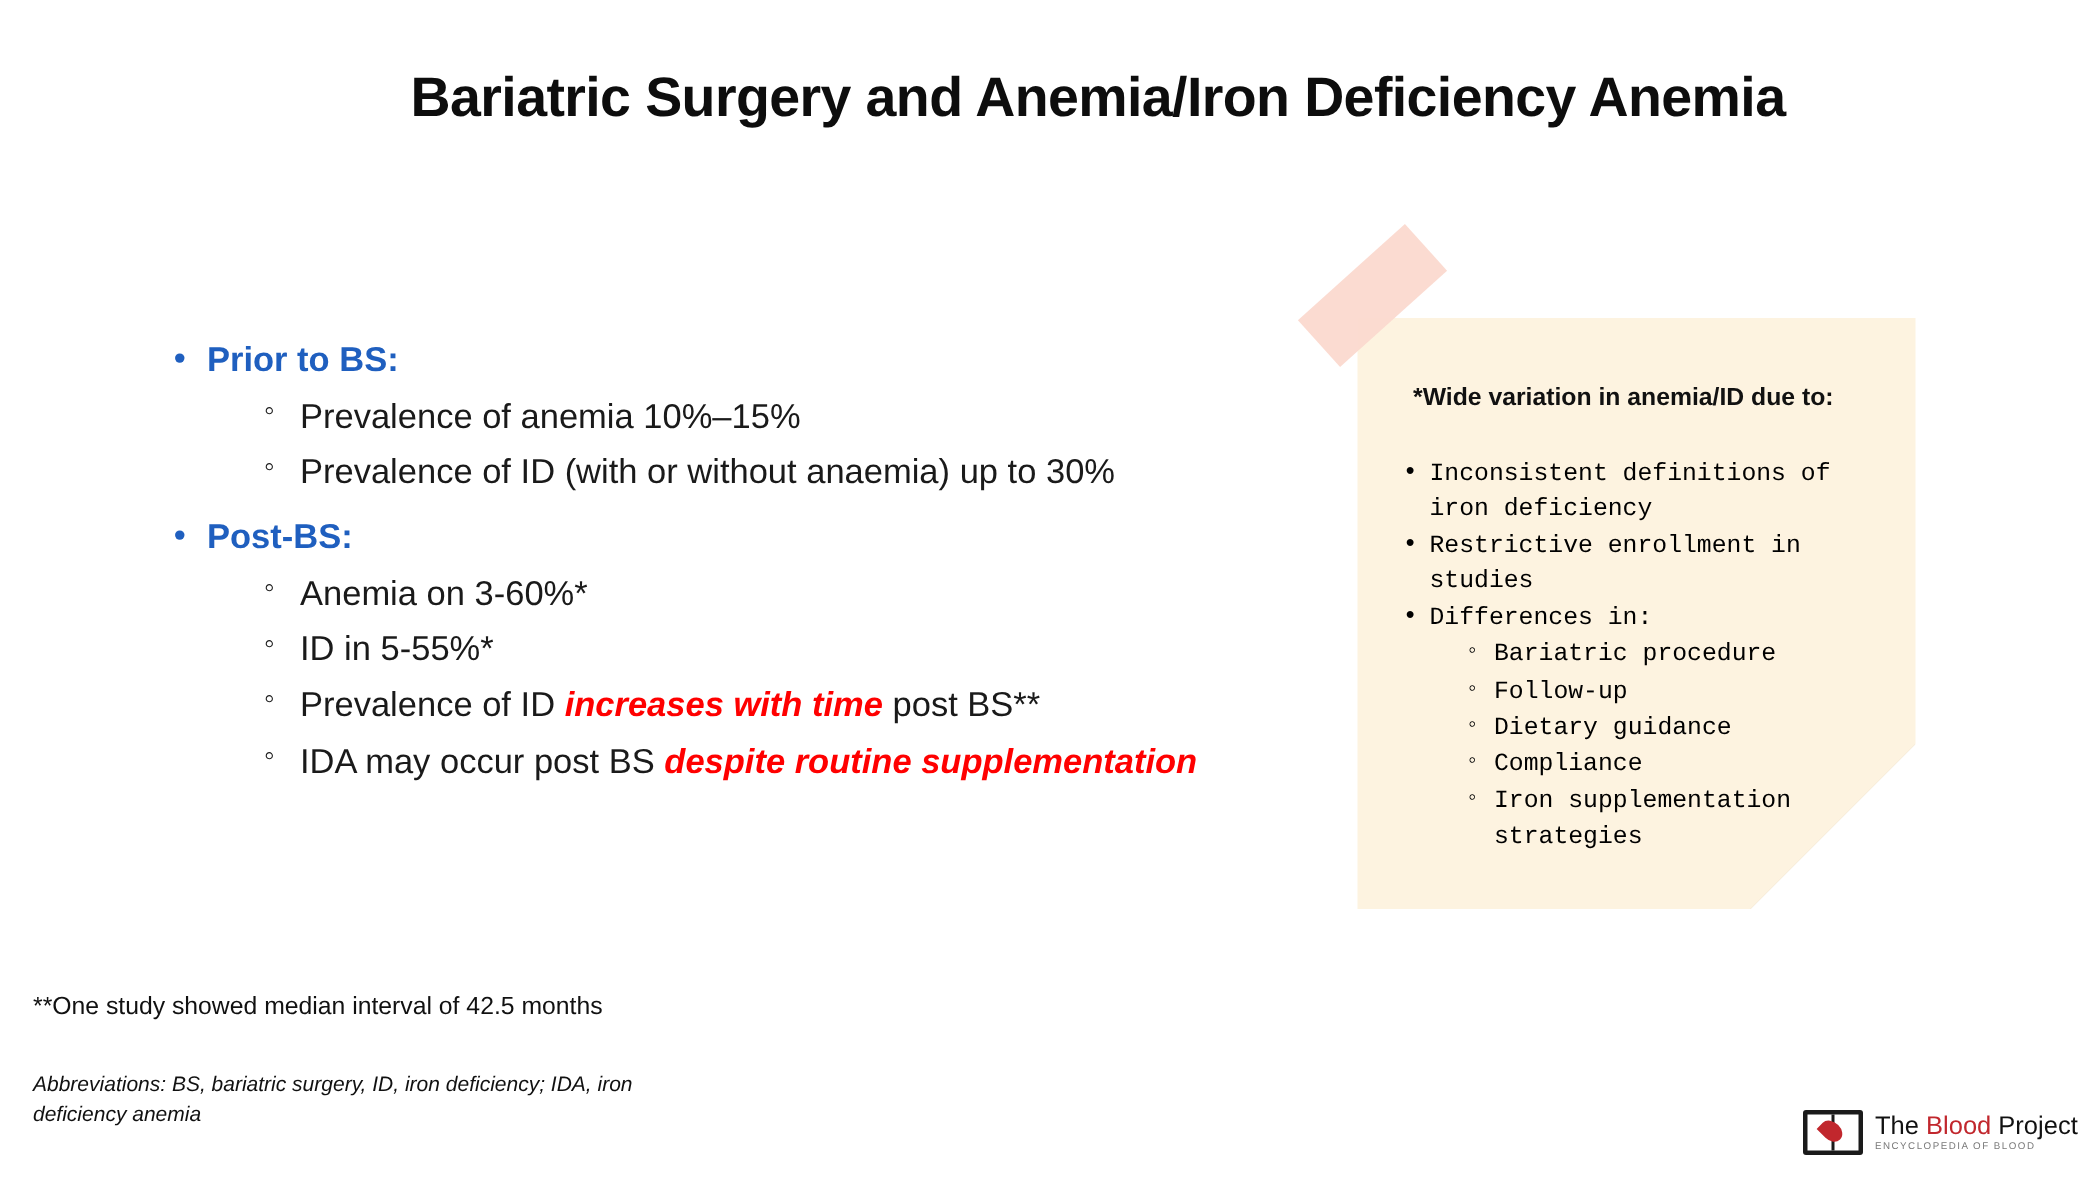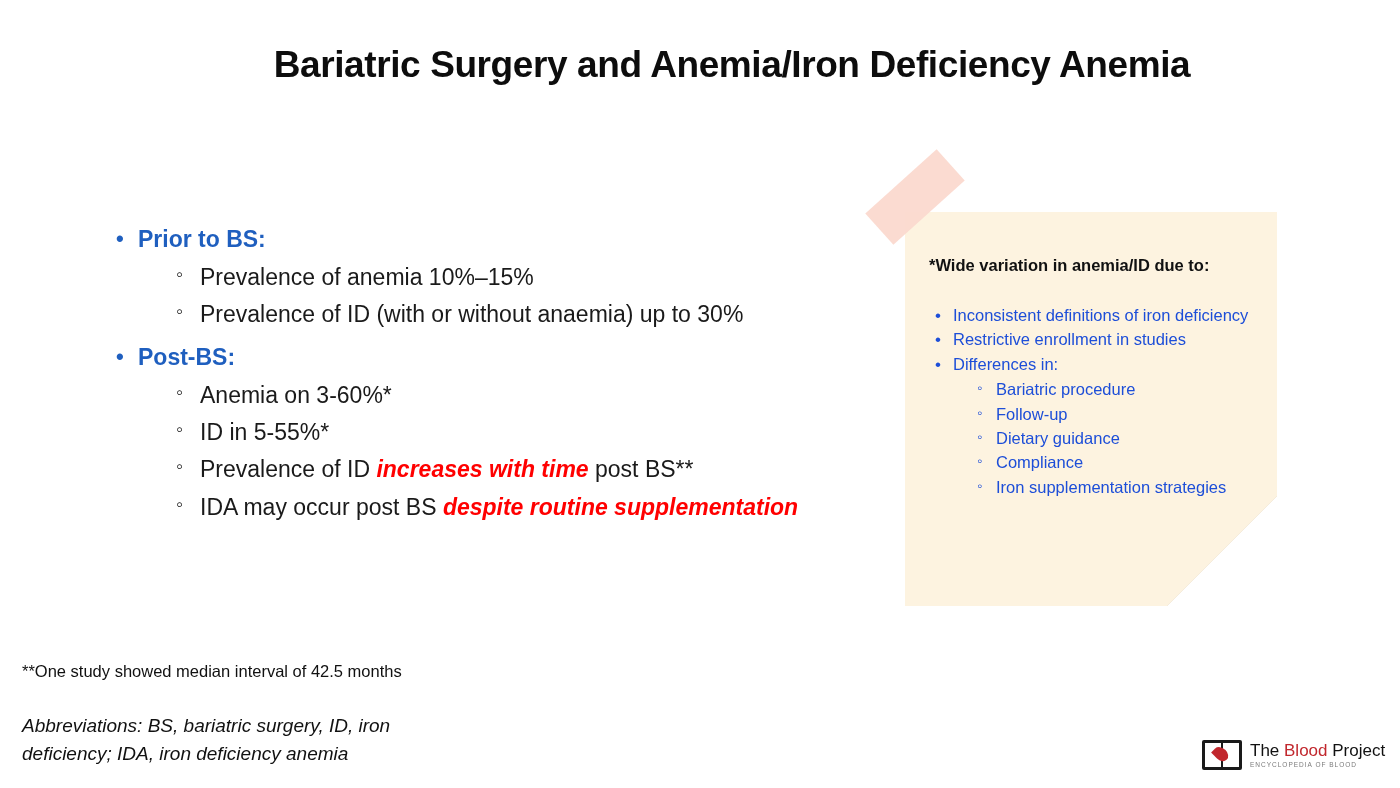--- a/index.html
+++ b/index.html
@@ -99,21 +99,21 @@
     position: absolute;
     left: 22px;
     top: 662px;
     font-size: 16.5px;
     color: #111111;
   }
   .footnote2 {
     position: absolute;
     left: 22px;
     top: 712px;
-    font-size: 19px;
+    font-size: 14px;
     font-style: italic;
     color: #111111;
     line-height: 1.45;
     width: 430px;
   }
 
   
   .note-wrap {
     position: absolute;
     left: 905px;
@@ -152,44 +152,45 @@
     top: -36px;
     width: 96px;
     height: 42px;
     background: #fbd9cf;
     transform: rotate(-42deg);
     opacity: 0.95;
   }
 
   .note-title {
     position: absolute;
-    left: 24px;
+    left: 37px;
     top: 44px;
     width: 324px;
     font-size: 16.5px;
     font-weight: bold;
     color: #111111;
   }
 
   ul.note-l1 {
     position: absolute;
     left: 28px;
     top: 92px;
     width: 330px;
     list-style: none;
     margin: 0;
     padding: 0;
   }
   ul.note-l1 > li {
     position: relative;
     padding-left: 20px;
     font-size: 16.5px;
-    color: #1d4ed8;
+    color: #000000;
     line-height: 1.42;
     margin-bottom: 1px;
+    font-family: Liberation Mono, monospace;
   }
   ul.note-l1 > li > .n1-text::before {
     content: "\2022";
     position: absolute;
     left: 2px;
     top: 0;
     font-size: 17px;
   }
   ul.note-l2 {
     list-style: none;

